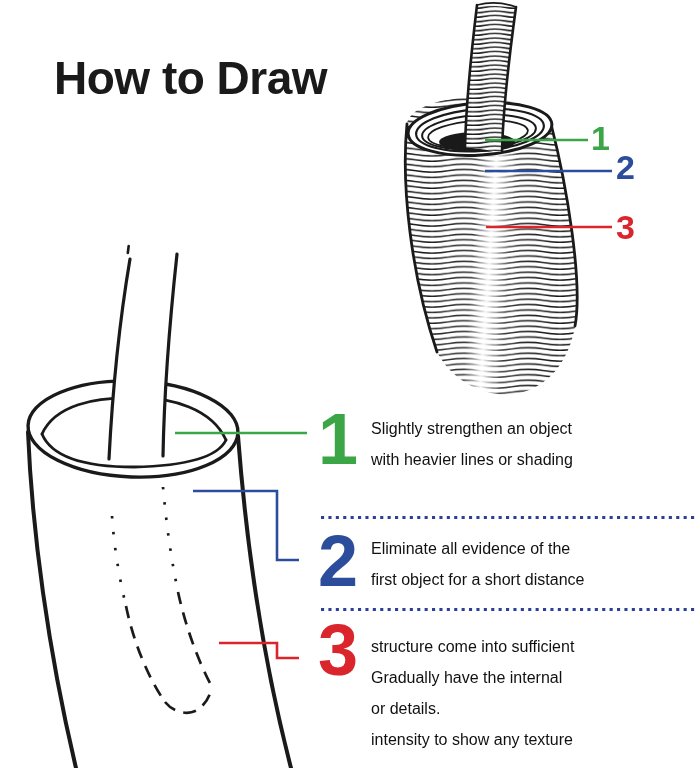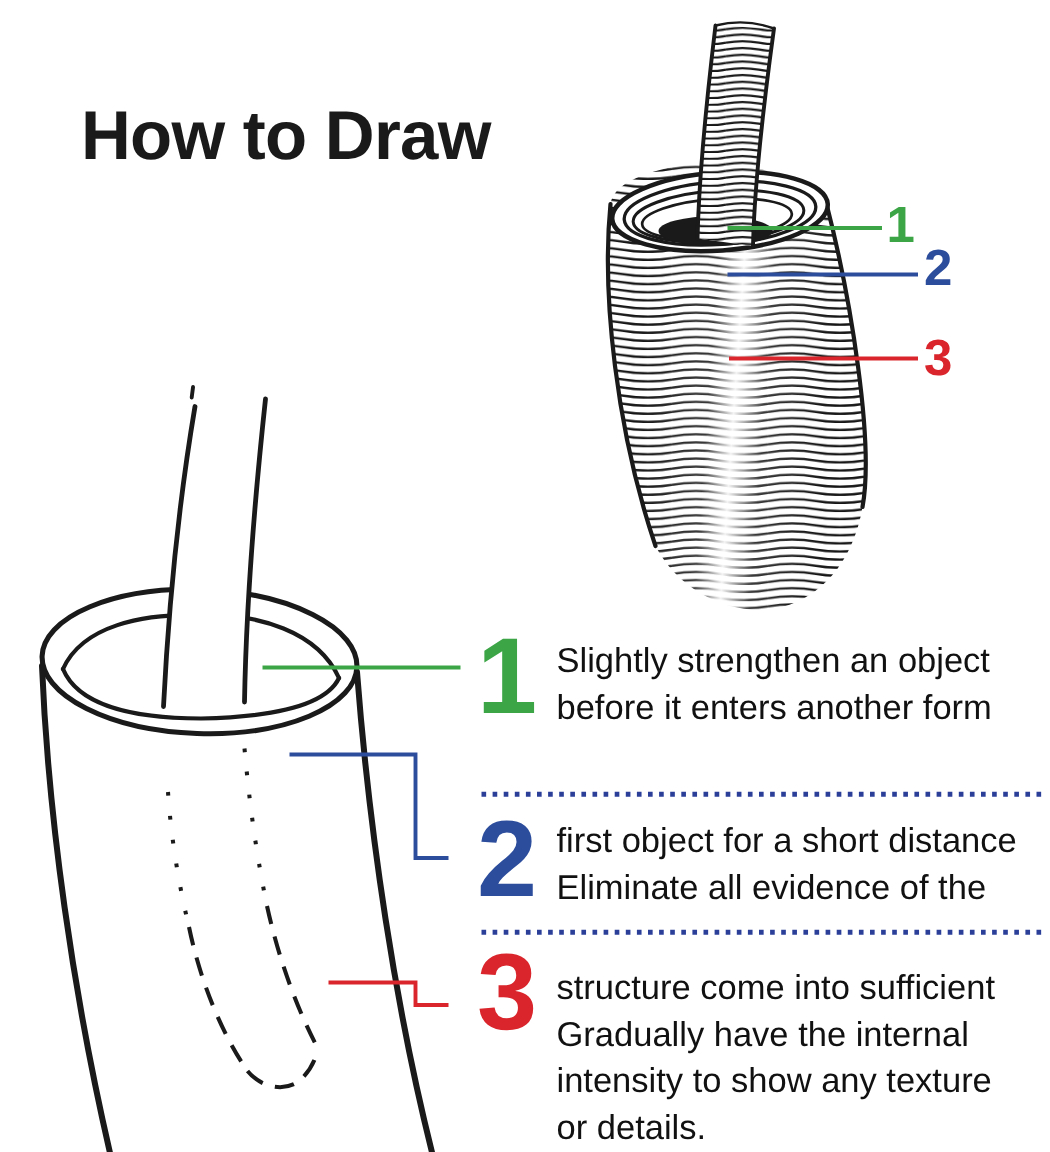--- a/index.html
+++ b/index.html
@@ -1,21 +1,21 @@
 <!DOCTYPE html>
 <html><head>
 <meta charset="utf-8">
 <style>
   html,body{margin:0;padding:0;}
   body{
     width:700px;height:768px;position:relative;overflow:hidden;
     background:#ffffff;
     font-family:"Liberation Sans", sans-serif;
   }
-  .stage{position:absolute;left:0;top:12px;width:700px;height:696px;}
+  .stage{position:absolute;left:0;top:0;width:700px;height:696px;}
   svg.art{position:absolute;left:0;top:0;}
   .title{
     position:absolute;left:54px;top:50px;
     font-size:46px;font-weight:bold;letter-spacing:-0.5px;
     line-height:57px;color:#0a0a0a;white-space:nowrap;
   }
   .fig-label{
     position:absolute;font-weight:bold;font-size:34px;line-height:34px;white-space:nowrap;
   }
   .fig-label.l1{left:591px;top:121px;}
@@ -23,21 +23,21 @@
   .fig-label.l3{left:616px;top:210px;}
   .step-num{
     position:absolute;left:286px;width:72px;text-align:right;
     font-weight:bold;font-size:72px;line-height:66px;white-space:nowrap;
   }
   .step-num.n1{top:406px;}
   .step-num.n2{top:528px;}
   .step-num.n3{top:617px;}
   .step-text{
     position:absolute;left:371px;width:326px;
-    font-size:23px;line-height:31px;
+    font-size:16px;line-height:31px;
   }
   .step-text.t1{top:413px;}
   .step-text.t2{top:533px;}
   .step-text.t3{top:631px;}
 </style>
 </head>
 <body>
 
 <div class="stage">
 
@@ -137,30 +137,30 @@
     <div>How to Draw</div>
   </div>
 
   <div class="fig-label l1" style="color: rgb(60, 166, 71);">1</div>
   <div class="fig-label l2" style="color: rgb(44, 77, 156);">2</div>
   <div class="fig-label l3" style="color: rgb(217, 37, 43);">3</div>
 
   <div class="step-num n1" style="color: rgb(60, 166, 71);">1</div>
   <div class="step-text t1" style="color: rgb(17, 17, 17);">
     <div>Slightly strengthen an object</div>
-    <div>before it enters another form</div>
+    <div>with heavier lines or shading</div>
   </div>
 
   <div class="step-num n2" style="color: rgb(44, 77, 156);">2</div>
   <div class="step-text t2" style="color: rgb(17, 17, 17);">
+    <div>Eliminate all evidence of the</div>
     <div>first object for a short distance</div>
-    <div>Eliminate all evidence of the</div>
   </div>
 
   <div class="step-num n3" style="color: rgb(217, 37, 43);">3</div>
   <div class="step-text t3" style="color: rgb(17, 17, 17);">
     <div>structure come into sufficient</div>
     <div>Gradually have the internal</div>
+    <div>or details.</div>
     <div>intensity to show any texture</div>
-    <div>or details.</div>
   </div>
 
 </div>
 
 </body></html>

